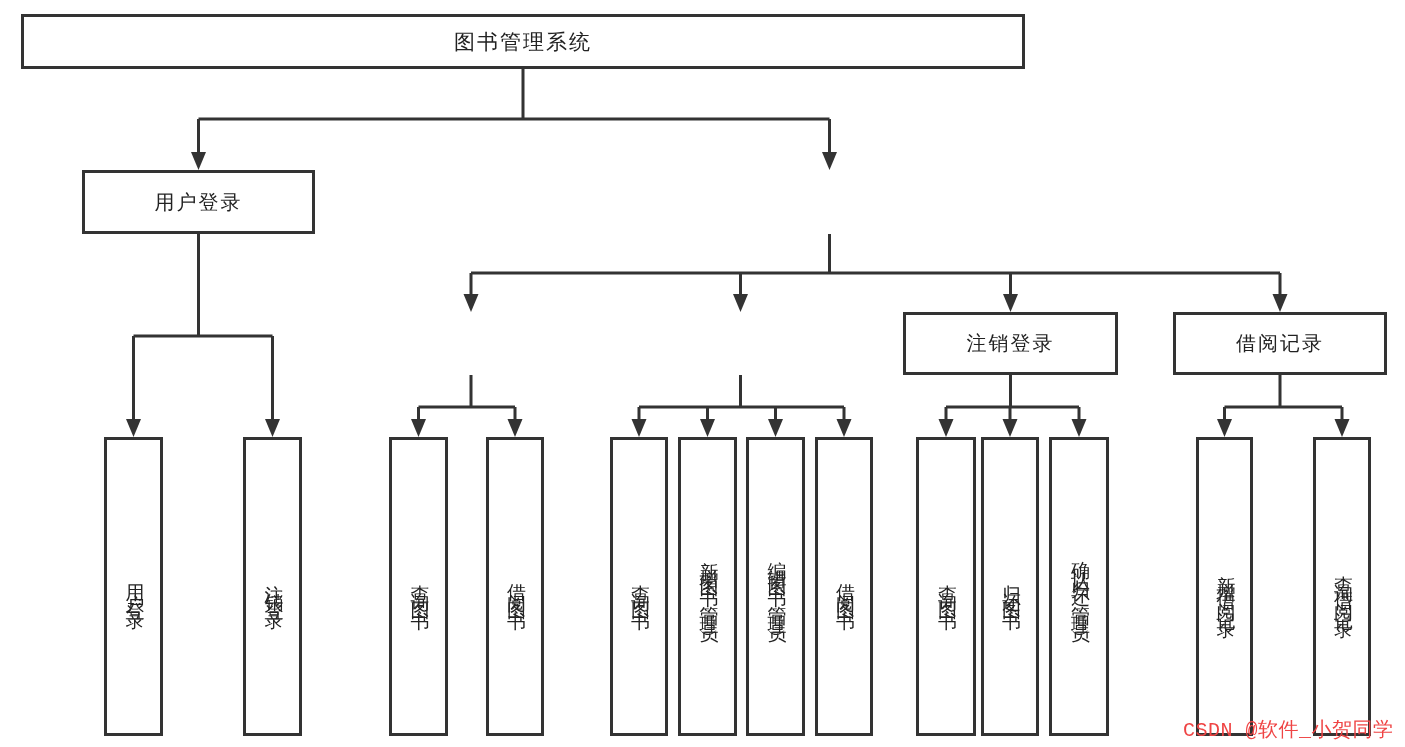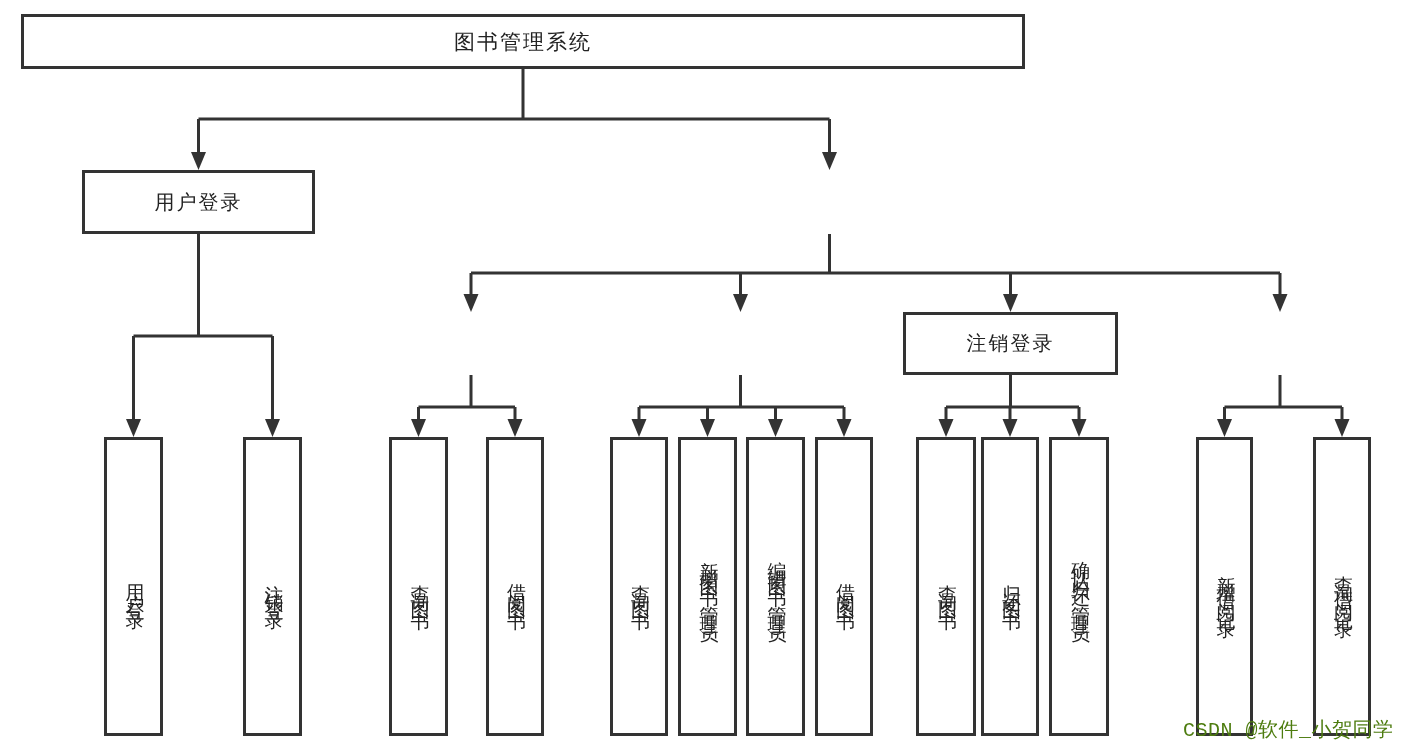--- a/index.html
+++ b/index.html
@@ -29,21 +29,21 @@
     text-orientation:mixed;
     font-size:19px;
     letter-spacing:9px;
     line-height:1;
     white-space:nowrap;
   }
   .watermark{
     position:absolute;
     left:1183px;top:716px;
     font-size:20px;
-    color:#4d7c0f;
+    color:#ef4444;
     letter-spacing:0.5px;
     white-space:nowrap;
   }
 </style>
 </head>
 <body>
 
 <div class="stage">
 
   <svg class="wires" viewBox="0 0 1405 747">
@@ -93,20 +93,23 @@
     <span class="lbl">图书管理系统</span>
   </div>
 
   <div class="hbox" style="left:82px;top:170px;width:233px;height:64px">
     <span class="lbl">用户登录</span>
   </div>
 
   <div class="hbox" style="left:903px;top:312px;width:215px;height:63px">
     <span class="lbl">注销登录</span>
   </div>
+  <div class="hbox" style="left:1173px;top:312px;width:214px;height:63px">
+    <span class="lbl">借阅记录</span>
+  </div>
 
   <div class="vbox" style="left:104px;width:59px">
     <span class="lbl">用户登录</span>
   </div>
   <div class="vbox" style="left:243px;width:59px">
     <span class="lbl">注销登录</span>
   </div>
 
   <div class="vbox" style="left:389px;width:59px">
     <span class="lbl">查询图书</span>

